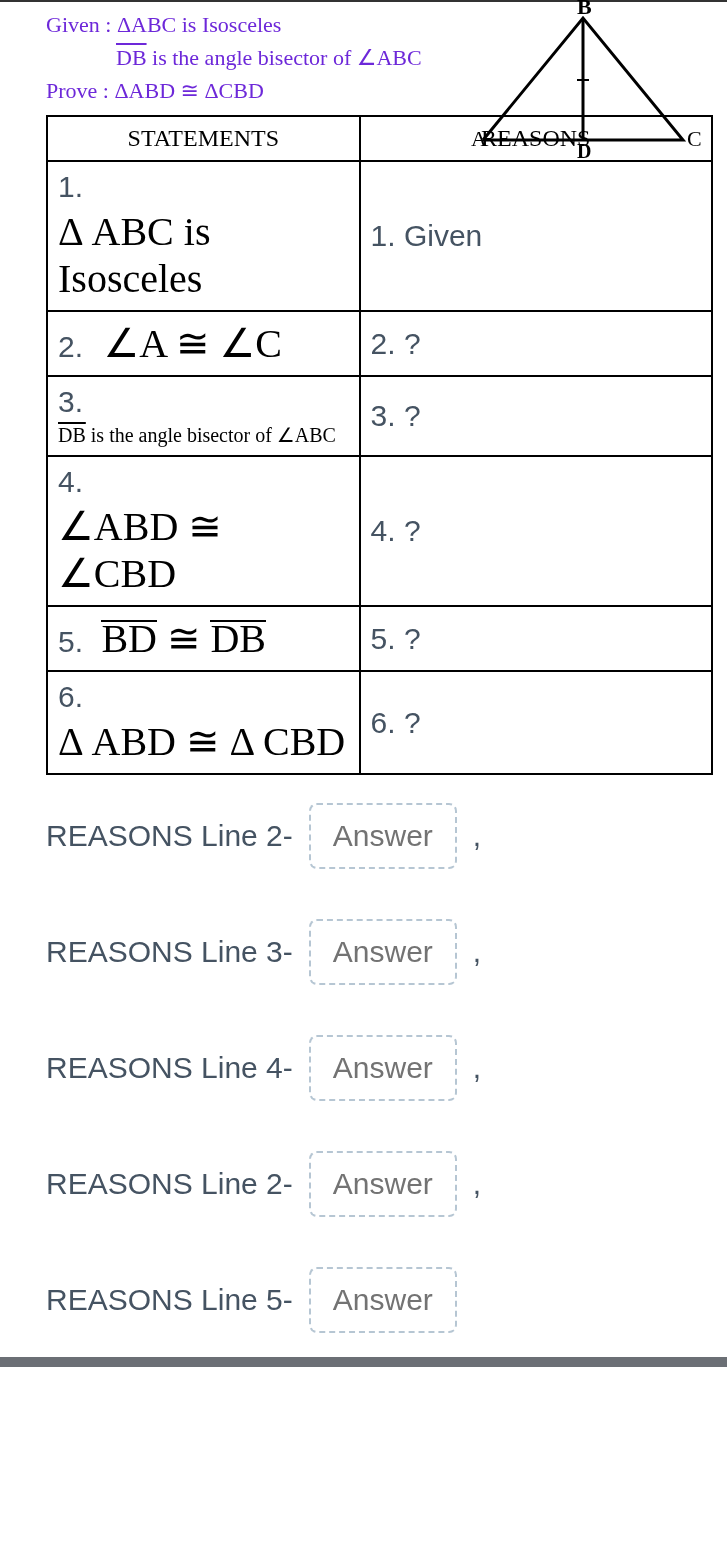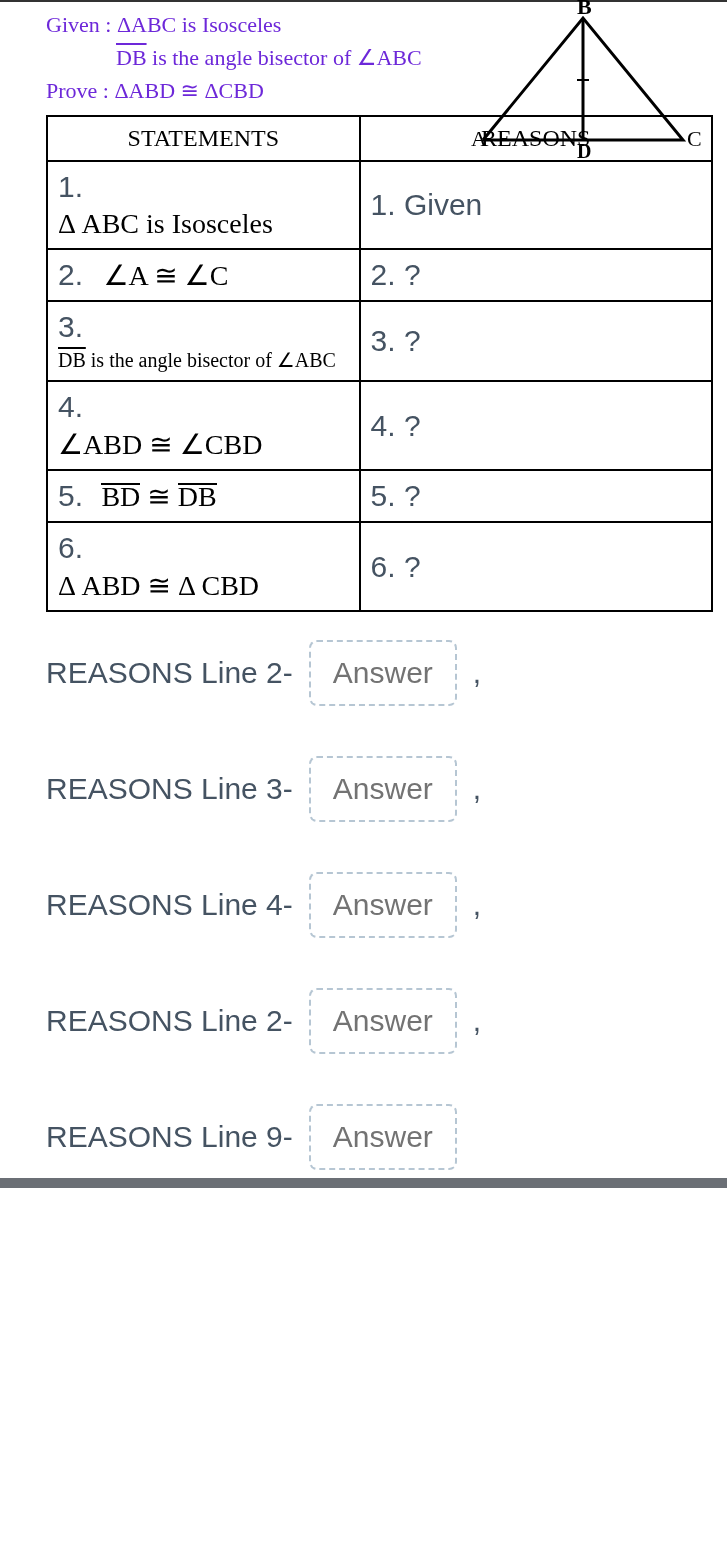--- a/index.html
+++ b/index.html
@@ -54,29 +54,29 @@
   }
   .proof-table td.stmt {
     width: 47%;
   }
   .proof-table td .num {
     font-size: 30px;
   }
   .proof-table td .mathline {
     font-family: 'Times New Roman', Times, serif;
     color: #000;
-    font-size: 28px;
+    font-size: 40px;
     display: block;
     padding-top: 4px;
   }
   .proof-table td .mathline.small {
     font-size: 20px;
   }
   .answers {
-    padding: 28px 14px 4px 46px;
+    padding: 28px 14px 20px 46px;
   }
   .answer-row {
     display: flex;
     align-items: center;
     gap: 16px;
     margin-bottom: 50px;
     font-size: 30px;
     color: #455362;
   }
   .answer-row:last-child { margin-bottom: 4px; }
@@ -199,20 +199,20 @@
       <span>REASONS Line 4-</span>
       <span class="answer-box">Answer</span>
       <span class="comma">,</span>
     </div>
     <div class="answer-row">
       <span>REASONS Line 2-</span>
       <span class="answer-box">Answer</span>
       <span class="comma">,</span>
     </div>
     <div class="answer-row">
-      <span>REASONS Line 9-</span>
+      <span>REASONS Line 5-</span>
       <span class="answer-box">Answer</span>
       <span class="comma"></span>
     </div>
   </div>
 
 </div>
 <div class="footer-bar"></div>
 
 </body></html>

